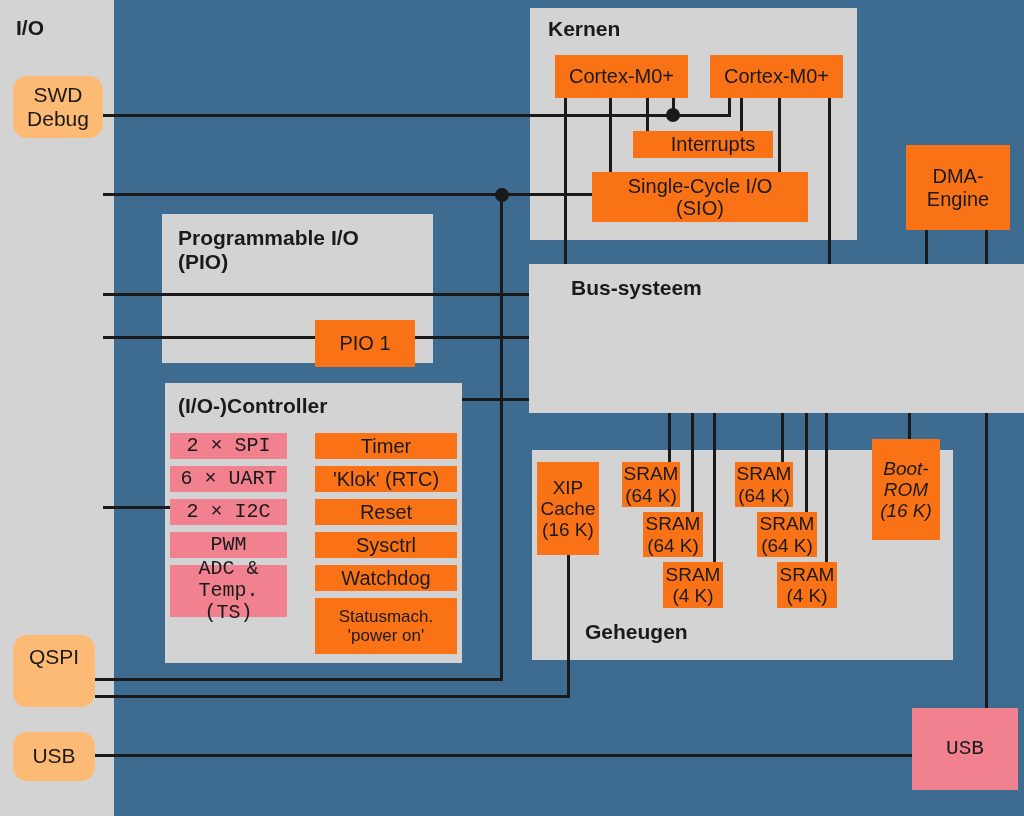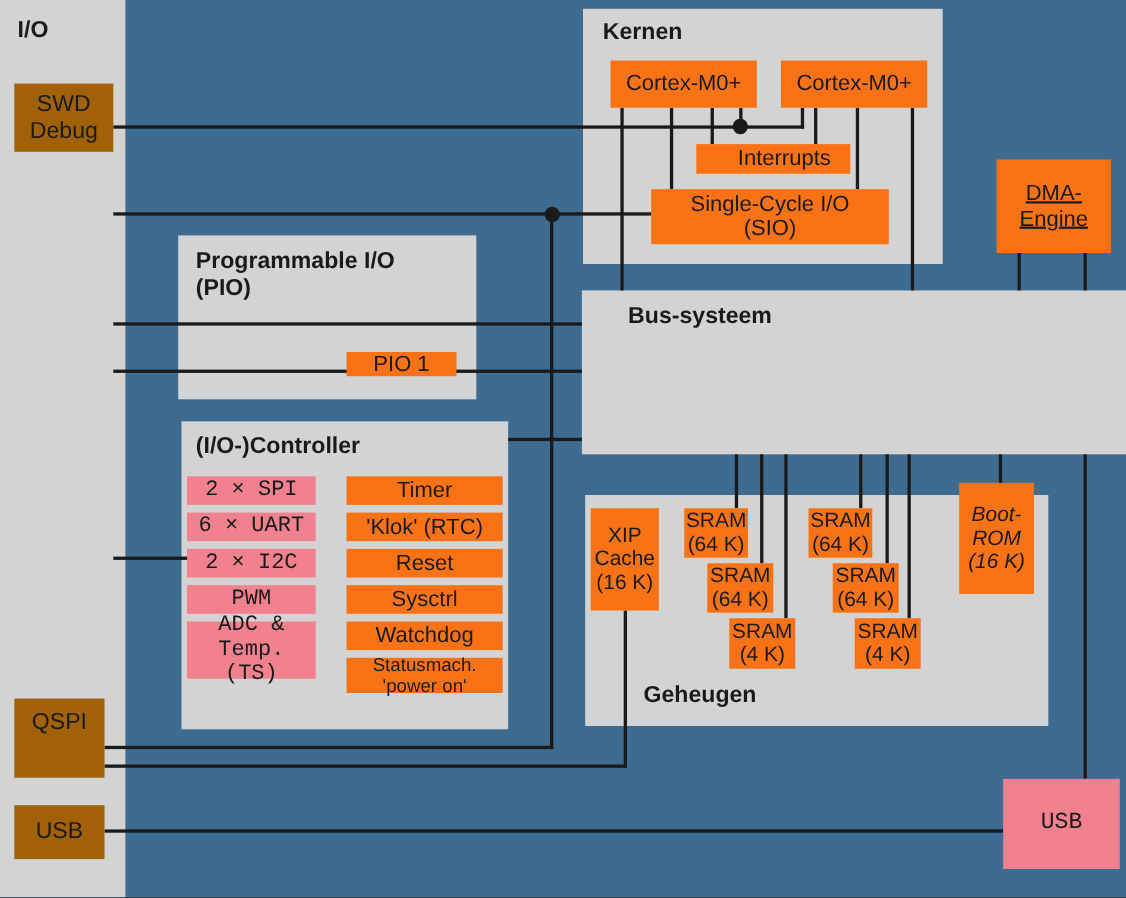--- a/index.html
+++ b/index.html
@@ -7,22 +7,22 @@
     position:relative;width:1024px;height:816px;overflow:hidden;
     background:#3e6b90;
     font-family:"Liberation Sans","DejaVu Sans",sans-serif;
     color:#1a1a1a;
   }
   .panel{position:absolute;background:#d3d3d3;z-index:1;}
   .line{position:absolute;background:#1a1a1a;z-index:3;}
   .dot{position:absolute;width:14px;height:14px;border-radius:50%;background:#1a1a1a;z-index:5;}
   .bbox{position:absolute;background:#f97316;z-index:4;display:flex;align-items:center;justify-content:center;
         text-align:center;font-size:20px;line-height:1.12;white-space:pre-line;}
-  .ybox{position:absolute;background:#a16207;z-index:4;display:flex;align-items:center;justify-content:center;
-        text-align:center;font-size:21px;line-height:1.15;white-space:pre-line;}
+  .ybox{position:absolute;background:#fdba74;z-index:4;display:flex;align-items:center;justify-content:center;
+        text-align:center;font-size:21px;line-height:1.15;white-space:pre-line;border-radius:14px;}
   .pbox{position:absolute;background:#f1818f;z-index:4;display:flex;align-items:center;justify-content:center;
         text-align:center;font-size:20px;line-height:1.1;white-space:pre-line;font-family:Liberation Mono, monospace;}
   .title{position:absolute;font-weight:bold;font-size:21px;line-height:1.15;white-space:pre-line;z-index:4;}
   .small{font-size:19px;}
   .tiny{font-size:17px;}
   .top-align{align-items:flex-start;}
 </style>
 </head>
 <body>
 
@@ -82,40 +82,40 @@
   </div>
   <div class="ybox" style="left:13px;top:732px;width:82px;height:49px;">USB</div>
 
   <div class="title" style="left:548px;top:17px;">Kernen</div>
   <div class="bbox" style="left:555px;top:55px;width:133px;height:43px;">Cortex-M0+</div>
   <div class="bbox" style="left:710px;top:55px;width:133px;height:43px;">Cortex-M0+</div>
   <div class="bbox" style="left:633px;top:131px;width:120px;height:27px;padding-left:20px;">Interrupts</div>
   <div class="bbox" style="left:592px;top:172px;width:216px;height:50px;">Single-Cycle I/O
 (SIO)</div>
 
-  <div class="bbox" style="left:906px;top:145px;width:104px;height:85px;text-decoration:underline;">DMA-
+  <div class="bbox" style="left:906px;top:145px;width:104px;height:85px;">DMA-
 Engine</div>
 
   <div class="title" style="left:178px;top:226px;">Programmable I/O
 (PIO)</div>
-  <div class="bbox" style="left:315px;top:320px;width:100px;height:22px;">PIO 1</div>
+  <div class="bbox" style="left:315px;top:320px;width:100px;height:47px;">PIO 1</div>
 
   <div class="title" style="left:178px;top:394px;">(I/O-)Controller</div>
   <div class="pbox" style="left:170px;top:433px;width:117px;height:26px;">2 × SPI</div>
   <div class="pbox" style="left:170px;top:466px;width:117px;height:26px;">6 × UART</div>
   <div class="pbox" style="left:170px;top:499px;width:117px;height:26px;">2 × I2C</div>
   <div class="pbox" style="left:170px;top:532px;width:117px;height:26px;">PWM</div>
   <div class="pbox" style="left:170px;top:565px;width:117px;height:52px;">ADC &amp;
 Temp. (TS)</div>
   <div class="bbox" style="left:315px;top:433px;width:142px;height:26px;">Timer</div>
   <div class="bbox" style="left:315px;top:466px;width:142px;height:26px;">'Klok' (RTC)</div>
   <div class="bbox" style="left:315px;top:499px;width:142px;height:26px;">Reset</div>
   <div class="bbox" style="left:315px;top:532px;width:142px;height:26px;">Sysctrl</div>
   <div class="bbox" style="left:315px;top:565px;width:142px;height:26px;">Watchdog</div>
-  <div class="bbox tiny" style="left:315px;top:598px;width:142px;height:32px;">Statusmach.
+  <div class="bbox tiny" style="left:315px;top:598px;width:142px;height:56px;">Statusmach.
 'power on'</div>
 
   <div class="title" style="left:571px;top:276px;">Bus-systeem</div>
 
   <div class="title" style="left:585px;top:620px;">Geheugen</div>
   <div class="bbox small" style="left:537px;top:462px;width:62px;height:93px;">XIP
 Cache
 (16 K)</div>
   <div class="bbox small" style="left:622px;top:462px;width:58px;height:45px;">SRAM
 (64 K)</div>

